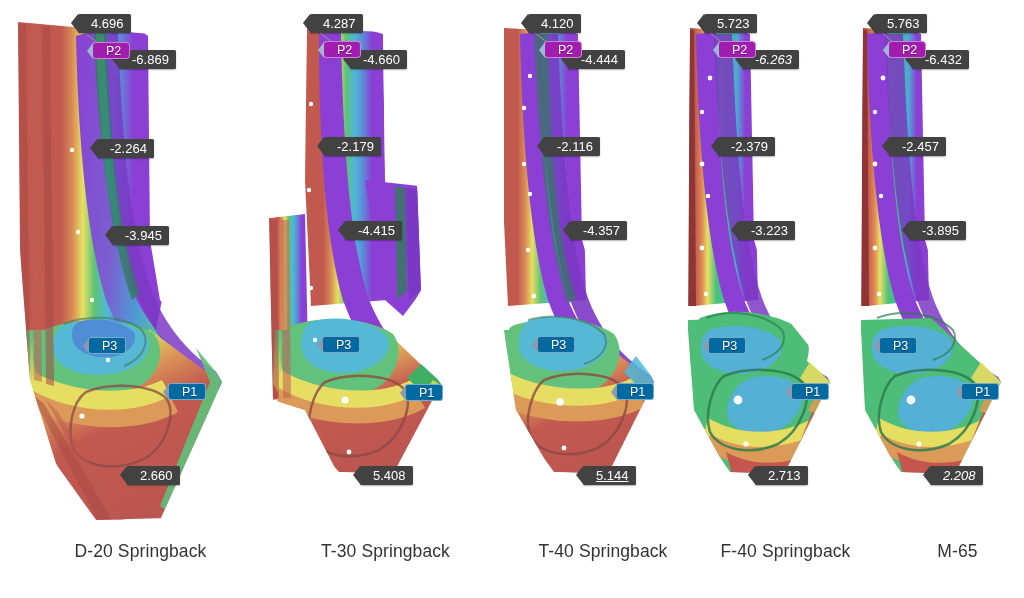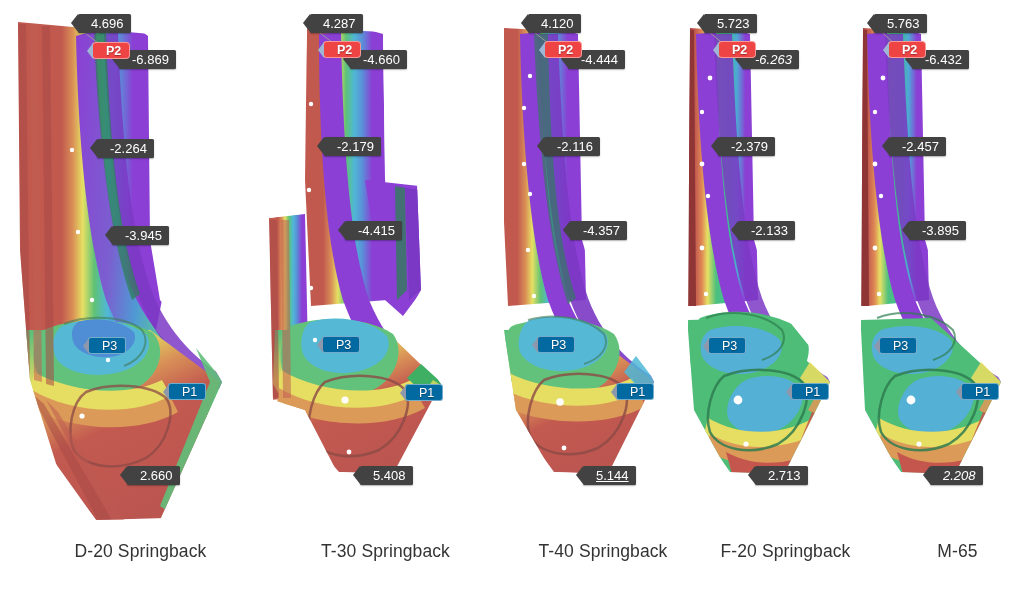--- a/index.html
+++ b/index.html
@@ -86,23 +86,22 @@
     content: "";
     position: absolute;
     left: -6px;
     top: 0;
     width: 0; height: 0;
     border-top: 8.5px solid transparent;
     border-bottom: 8.5px solid transparent;
     border-right: 6px solid #8e98ad;
   }
   .pmark.p2 {
-    background: #ef4444;
+    background: #a21caf;
     border-radius: 4px;
-    font-weight: bold;
   }
   .pmark.p2::before { border-right-color: #9fb7d4; }
   svg { display: block; overflow: visible; }
 </style>
 </head>
 <body>
 
 <div id="stage">
 
   <div class="panel" style="left:0px;width:245px;">
@@ -429,24 +428,24 @@
       </svg>
     </div>
 
     <div class="pmark p2" style="left:38px;top:41px;">P2</div>
     <div class="pmark" style="left:28px;top:337px;">P3</div>
     <div class="pmark" style="left:111px;top:383px;">P1</div>
 
     <div class="tag" style="left:24px;top:14px;">5.723</div>
     <div class="tag" style="left:62px;top:50px;font-style:italic;">-6.263</div>
     <div class="tag" style="left:38px;top:137px;">-2.379</div>
-    <div class="tag" style="left:58px;top:221px;">-2.133</div>
+    <div class="tag" style="left:58px;top:221px;">-3.223</div>
     <div class="tag" style="left:75px;top:466px;">2.713</div>
 
-    <div class="panel-label">F-20 Springback</div>
+    <div class="panel-label">F-40 Springback</div>
   </div>
 
   <div class="panel" style="left:855px;width:169px;">
     <div class="part-canvas">
       <svg width="169" height="530" viewBox="0 0 169 530">
         <defs>
           <linearGradient id="g5a" x1="0" y1="0" x2="1" y2="0">
             <stop offset="0.00" stop-color="#9e3b3b"></stop>
               <stop offset="0.10" stop-color="#c1594f"></stop>
             <stop offset="0.20" stop-color="#e08a55"></stop>

